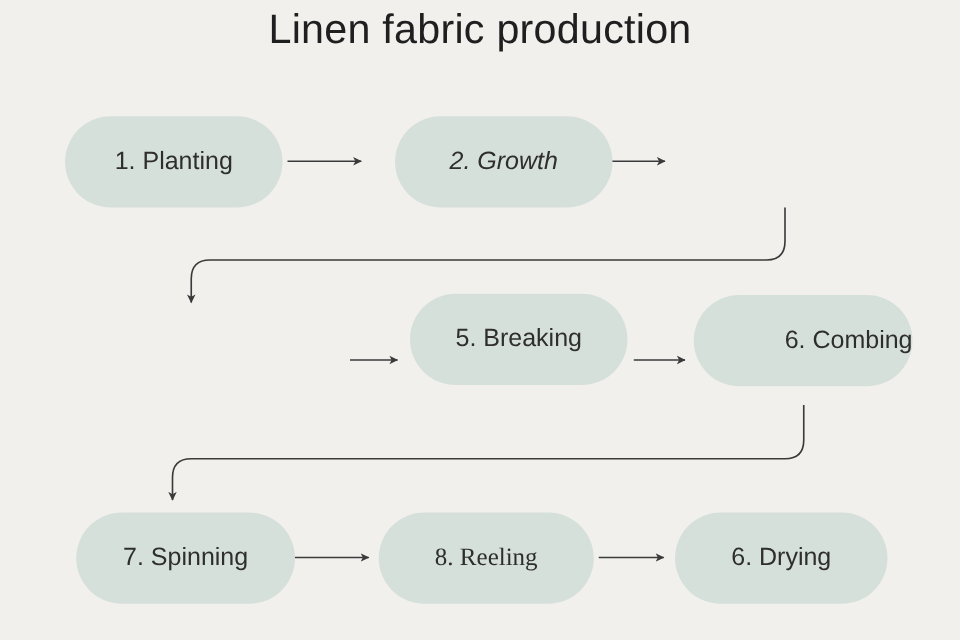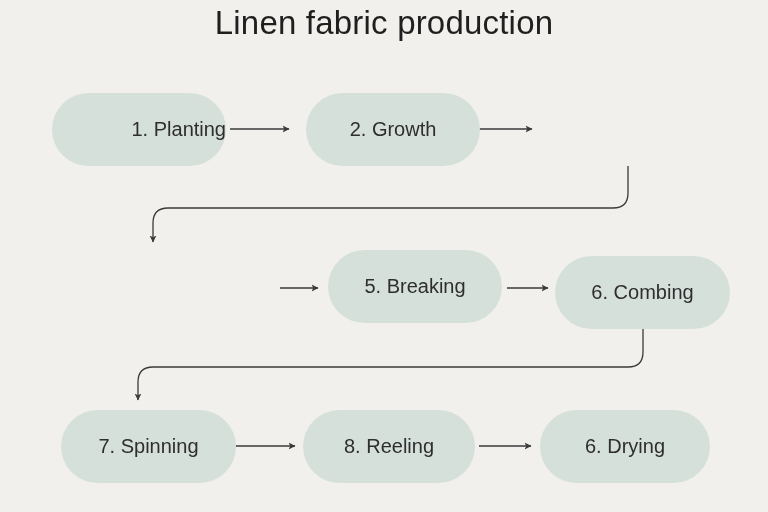--- a/index.html
+++ b/index.html
@@ -52,28 +52,28 @@
     height:73px;
     border-radius:36.5px;
     background:var(--node-fill);
     display:flex;
     align-items:center;
     justify-content:center;
     font-size:20px;
     color:var(--node-text);
     white-space:nowrap;
   }
-  .n1{left:52px;  top:93px;  width:174px;justify-content:flex-end;}
-  .n2{left:306px; top:93px;  width:174px;}
+  .n1{left:52px;  top:93px;  width:174px;}
+  .n2{left:316px; top:93px;  width:174px;font-style:italic;}
   .n3{left:540px; top:93px;  width:176px;}
   .n4{left:38px;  top:251px; width:237px;}
-  .n5{left:328px; top:250px; width:174px;}
-  .n6{left:555px; top:256px; width:175px;}
+  .n5{left:328px; top:235px; width:174px;}
+  .n6{left:555px; top:236px; width:175px;justify-content:flex-end;}
   .n7{left:61px;  top:410px; width:175px;}
-  .n8{left:303px; top:410px; width:172px;}
+  .n8{left:303px; top:410px; width:172px;font-family:Liberation Serif, serif;}
   .n9{left:540px; top:410px; width:170px;}
 </style>
 </head>
 <body>
 
 <div class="canvas">
 
   <h1 class="title">Linen fabric production</h1>
 
   <svg class="connectors" viewBox="0 0 768 512" xmlns="http://www.w3.org/2000/svg">

